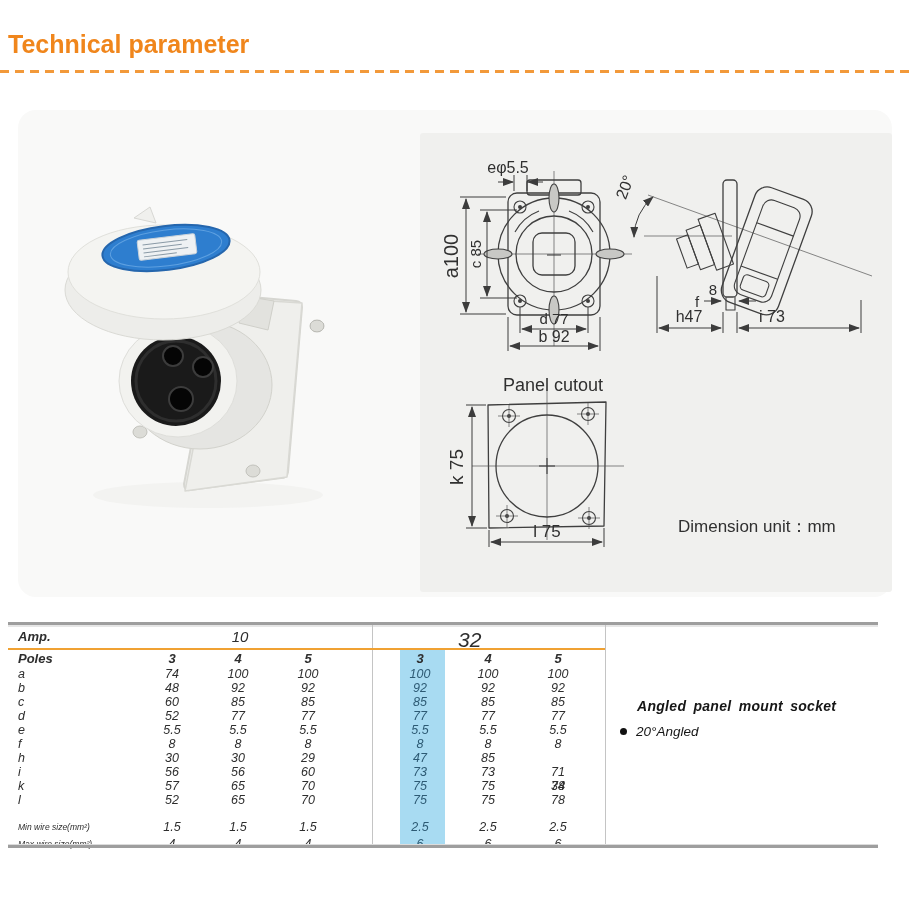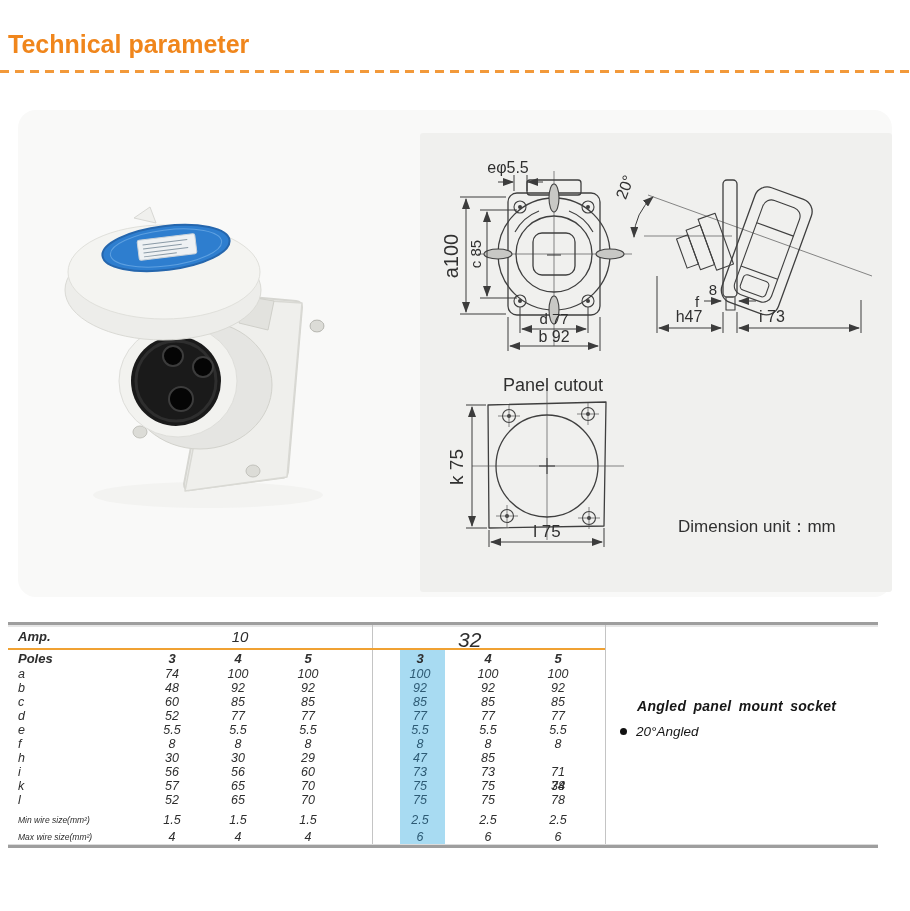--- a/index.html
+++ b/index.html
@@ -27,21 +27,21 @@
   .vdiv{position:absolute;top:3px;height:220px;width:1px;background:#c4c4c4;}
   .hl-col{position:absolute;left:392px;top:28px;width:45px;height:195px;background:#a8dbf2;}
   .amp-label{position:absolute;left:10px;top:7px;font-weight:bold;font-size:13px;}
   .amp-16{position:absolute;left:202px;top:6px;width:60px;text-align:center;font-size:15px;}
   .amp-32{position:absolute;left:450px;top:6px;width:60px;text-align:left;font-size:21px;}
   .orange-line{position:absolute;left:0;top:26px;width:597px;height:2px;background:#f0a132;}
   .rows{position:absolute;left:0;top:29px;width:597px;}
   .trow{position:relative;height:14px;line-height:14px;}
   .trow.poles{height:16px;line-height:16px;font-weight:bold;font-size:13px;}
   .trow.wire{height:17px;line-height:17px;}
-  .trow.gap{margin-top:5px;}
+  .trow.gap{margin-top:12px;}
   .trow.wire .rlabel{font-size:8.5px;}
   .rlabel{position:absolute;left:10px;}
   .cell{position:absolute;width:60px;text-align:center;}
   .hlv{color:#2d5a74;}
   
   .desc{position:absolute;left:612px;top:76px;width:258px;color:#161616;}
   .desc-title{font-weight:bold;font-size:14px;margin:0 0 7px 17px;letter-spacing:.3px;word-spacing:3px;}
   .b-item{display:flex;align-items:flex-start;font-size:13.5px;line-height:21px;}
   .dot{width:7px;height:7px;border-radius:50%;background:#111;margin:7px 9px 0 0;flex:none;}
   .indent{margin-left:16px;}

